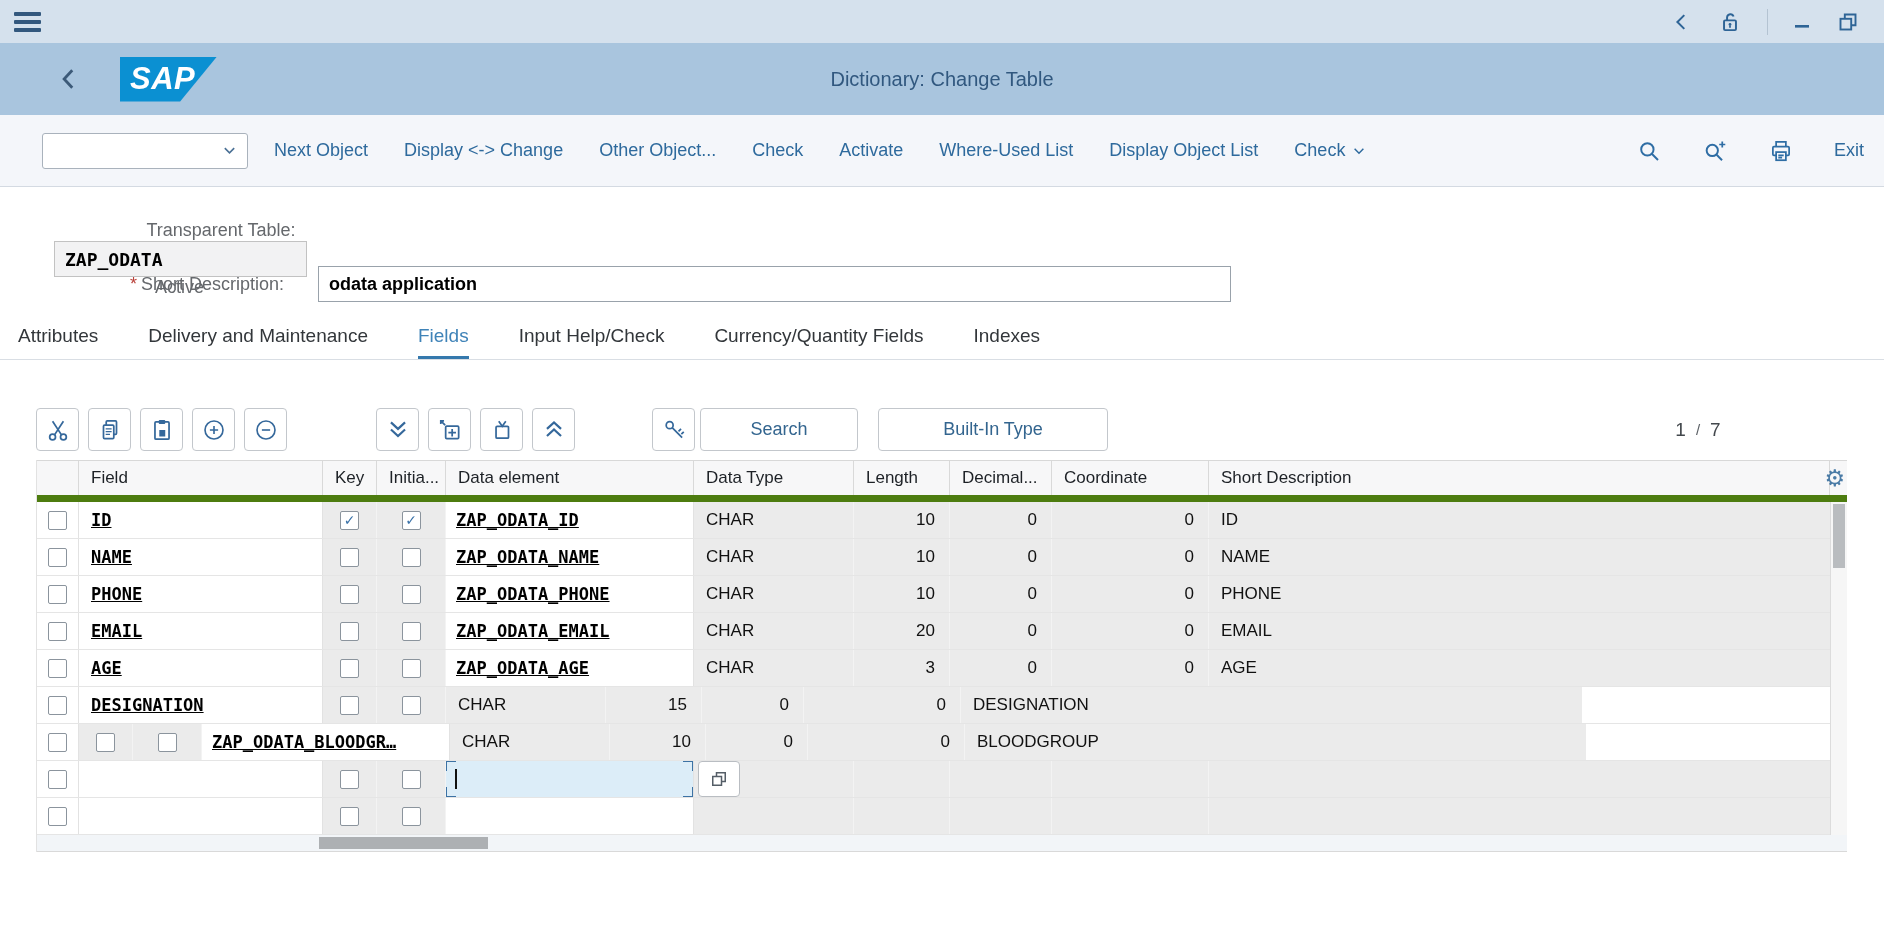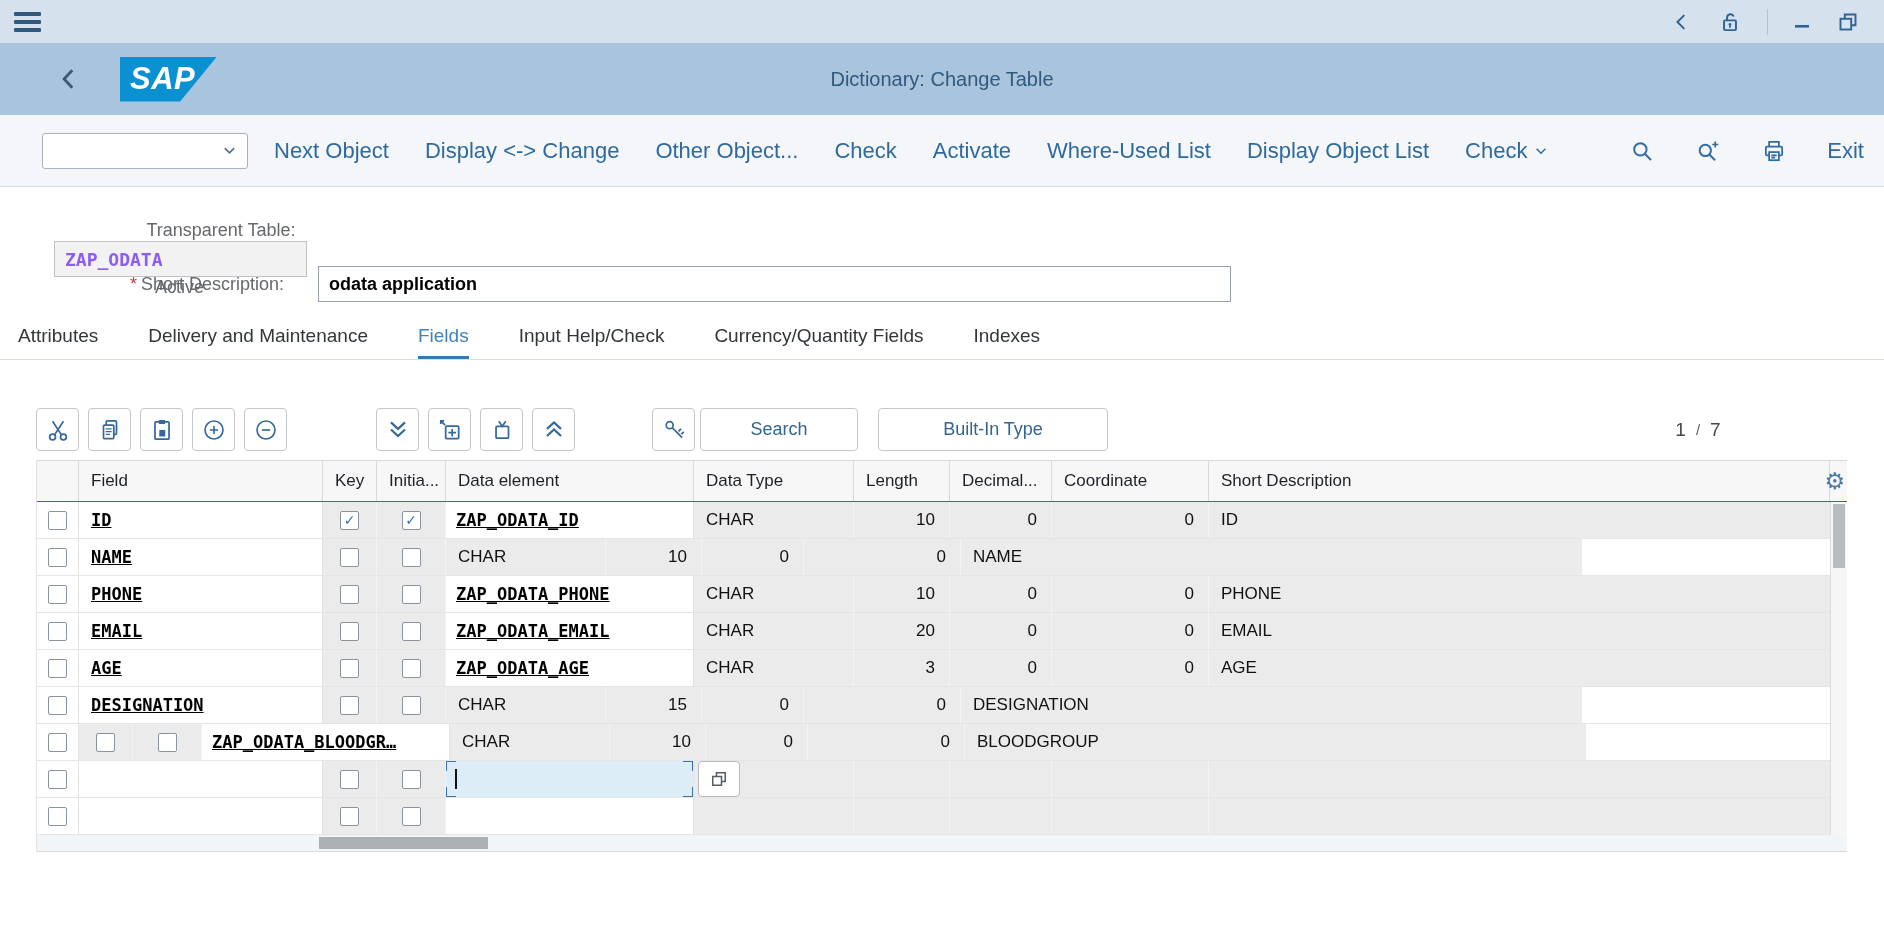--- a/index.html
+++ b/index.html
@@ -27,32 +27,32 @@
   .apptitle{position:absolute;left:0;right:0;text-align:center;font-size:20px;color:#31587f;}
 
   
   .menubar{position:absolute;top:115px;left:0;right:0;height:72px;background:#f4f6fa;
            border-bottom:1px solid #d4dae2;display:flex;align-items:center;
            padding-left:42px;box-sizing:border-box;}
   .combo{width:206px;height:36px;background:#fff;border:1px solid #a9b2bc;border-radius:3px;
          display:flex;align-items:center;justify-content:space-between;
          padding:0 10px;box-sizing:border-box;cursor:pointer;font-size:18px;color:#333;}
   .mb-items{display:flex;gap:36px;margin-left:26px;align-items:center;}
-  .mb-item{font-size:22px;color:#2e6a9d;cursor:pointer;white-space:nowrap;display:flex;align-items:center;gap:7px;}
+  .mb-item{font-size:18px;color:#2e6a9d;cursor:pointer;white-space:nowrap;display:flex;align-items:center;gap:7px;}
   .mb-right{position:absolute;right:20px;top:0;height:71px;display:flex;align-items:center;gap:40px;}
   .mb-icon{cursor:pointer;}
 
   
   .frm-row{position:absolute;left:36px;display:flex;align-items:center;}
   .frm-row.r1{top:220px;flex-direction:column;}
   .frm-row.r2{top:266px;}
   .frm-label{width:248px;text-align:right;font-size:18px;color:#65686c;white-space:nowrap;}
   .req{color:#b9413a;margin-right:4px;}
   .ro-field{margin-left:18px;width:253px;height:36px;background:#f2f2f3;border:1px solid #c2c2c2;
-            font-family:"DejaVu Sans Mono",monospace;font-weight:bold;font-size:18px;color:#8b5cf6;
+            font-family:"DejaVu Sans Mono",monospace;font-weight:bold;font-size:18px;color:#000000;
             display:flex;align-items:center;padding-left:10px;box-sizing:border-box;}
   .status{margin-left:16px;font-size:18px;color:#65686c;}
   .desc-input{margin-left:34px;width:913px;height:36px;border:1px solid #99a2ab;background:#fff;
               font-size:18px;color:#000;padding:0 0 0 10px;box-sizing:border-box;
               font-family:"Liberation Sans","DejaVu Sans",sans-serif;font-weight:bold;outline:none;}
 
   
   .tabs{position:absolute;top:314px;left:0;right:0;height:46px;border-bottom:1px solid #d9dee4;
         display:flex;gap:50px;padding-left:18px;box-sizing:border-box;align-items:flex-end;}
   .tab{font-size:19px;color:#32363a;padding-bottom:12px;cursor:pointer;white-space:nowrap;}
@@ -71,21 +71,21 @@
   .keybtn{position:absolute;left:616px;top:0;}
   .search-btn{position:absolute;left:664px;top:0;width:158px;}
   .bit-btn{position:absolute;left:842px;top:0;width:230px;}
   .rowpos{position:absolute;left:1592px;top:0;width:140px;height:43px;display:flex;align-items:center;
           justify-content:center;gap:10px;font-size:19px;color:#43484d;}
   .rowpos .sep{font-size:15px;color:#5a5f64;}
 
   
   .grid{position:absolute;left:36px;top:460px;width:1810px;border-left:1px solid #e2e2e2;box-sizing:content-box;}
   .ghead{display:flex;height:42px;background:#f7f7f8;border-top:1px solid #d8d8d8;
-         border-bottom:1px solid #4d7c0f;box-sizing:border-box;position:relative;}
+         border-bottom:7px solid #4d7c0f;box-sizing:border-box;position:relative;}
   .th{display:flex;align-items:center;padding-left:12px;font-size:17px;color:#1d2126;
       box-sizing:border-box;border-right:1px solid #d9d9d9;overflow:hidden;white-space:nowrap;}
   .thx{width:17px;border-right:none;padding-left:0;}
   .gear{position:absolute;right:2px;top:50%;transform:translateY(-50%);font-size:23px;color:#4a7ba6;
         font-family:"DejaVu Sans",sans-serif;cursor:pointer;line-height:1;}
   .c0{width:42px;}.c1{width:244px;}.c2{width:54px;}.c3{width:69px;}.c4{width:248px;}
   .c5{width:160px;}.c6{width:96px;}.c7{width:102px;}.c8{width:157px;}.c9{width:621px;}
   .gbody{position:relative;}
   .grow{display:flex;height:37px;border-bottom:1px solid #e5e5e5;box-sizing:border-box;position:relative;background:#fff;}
   .td{box-sizing:border-box;display:flex;align-items:center;border-right:1px solid #e2e2e2;overflow:hidden;white-space:nowrap;}
@@ -353,20 +353,23 @@
           </div>
     <div class="td c1">
             <span class="mono lnk cellv">NAME</span>
           </div>
     <div class="td c2 gray">
             <span class="cb"></span>
           </div>
     <div class="td c3 gray">
             <span class="cb"></span>
           </div>
+    <div class="td c4">
+            <span class="mono lnk cellv">ZAP_ODATA_NAME</span>
+          </div>
     <div class="td c5 gray">CHAR</div>
     <div class="td c6 gray num">10</div>
     <div class="td c7 gray num">0</div>
     <div class="td c8 gray num">0</div>
     <div class="td c9 gray">NAME</div>
   </div>
         <div class="grow">
     <div class="td c0">
             <span class="cb"></span>
           </div>

